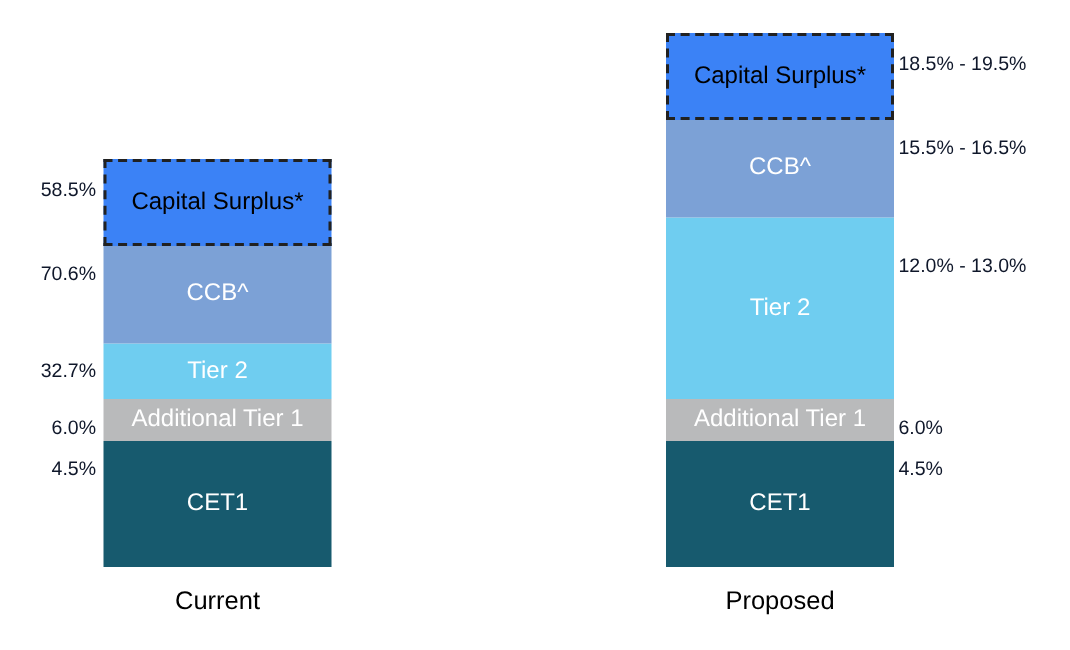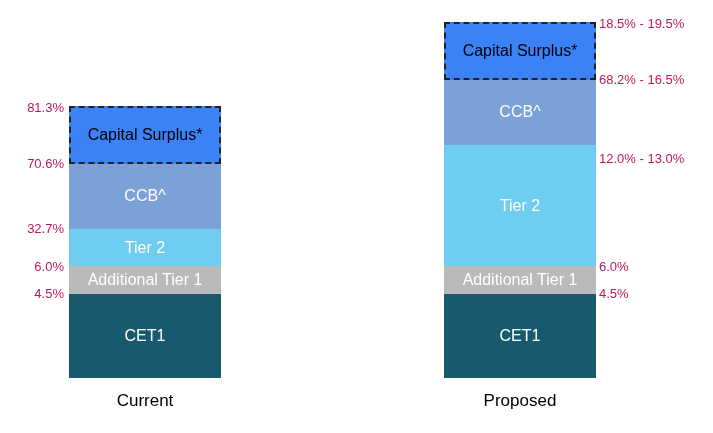--- a/index.html
+++ b/index.html
@@ -50,24 +50,25 @@
   
   .R-cet1    { top: 294px; height: 84px; }
   .R-at1     { top: 266px; height: 28px; }
   .R-t2      { top: 145px; height: 121px; }
   .R-ccb     { top: 79px;  height: 66px; }
   .R-surplus { top: 22px;  height: 58px; }
 
   .tick {
     position: absolute;
     font-size: 13px;
-    color: #be185d;
+    color: #0f172a;
     transform: translateY(-50%);
     white-space: nowrap;
     line-height: 1;
+    margin-top: 19px;
   }
   .tick-left {
     left: 0;
     width: 64px;
     text-align: right;
   }
   .tick-right {
     left: 599px;
     text-align: left;
   }
@@ -121,24 +122,24 @@
     </div>
     <div class="seg dashed R-surplus" style="color: rgb(0, 0, 0);">
       <span class="seg-label">Capital Surplus*</span>
     </div>
   </div>
 
   <div class="tick tick-left" style="top:293px">4.5%</div>
   <div class="tick tick-left" style="top:266px">6.0%</div>
   <div class="tick tick-left" style="top:228px">32.7%</div>
   <div class="tick tick-left" style="top:163px">70.6%</div>
-  <div class="tick tick-left" style="top:107px">81.3%</div>
+  <div class="tick tick-left" style="top:107px">58.5%</div>
 
   <div class="tick tick-right" style="top:293px">4.5%</div>
   <div class="tick tick-right" style="top:266px">6.0%</div>
   <div class="tick tick-right" style="top:158px">12.0% - 13.0%</div>
-  <div class="tick tick-right" style="top:79px">68.2% - 16.5%</div>
+  <div class="tick tick-right" style="top:79px">15.5% - 16.5%</div>
   <div class="tick tick-right" style="top:23px">18.5% - 19.5%</div>
 
   <div class="cat-label" id="cat-proposed">Proposed</div>
   <div class="cat-label" id="cat-current">Current</div>
 
 </div>
 
 </body></html>

